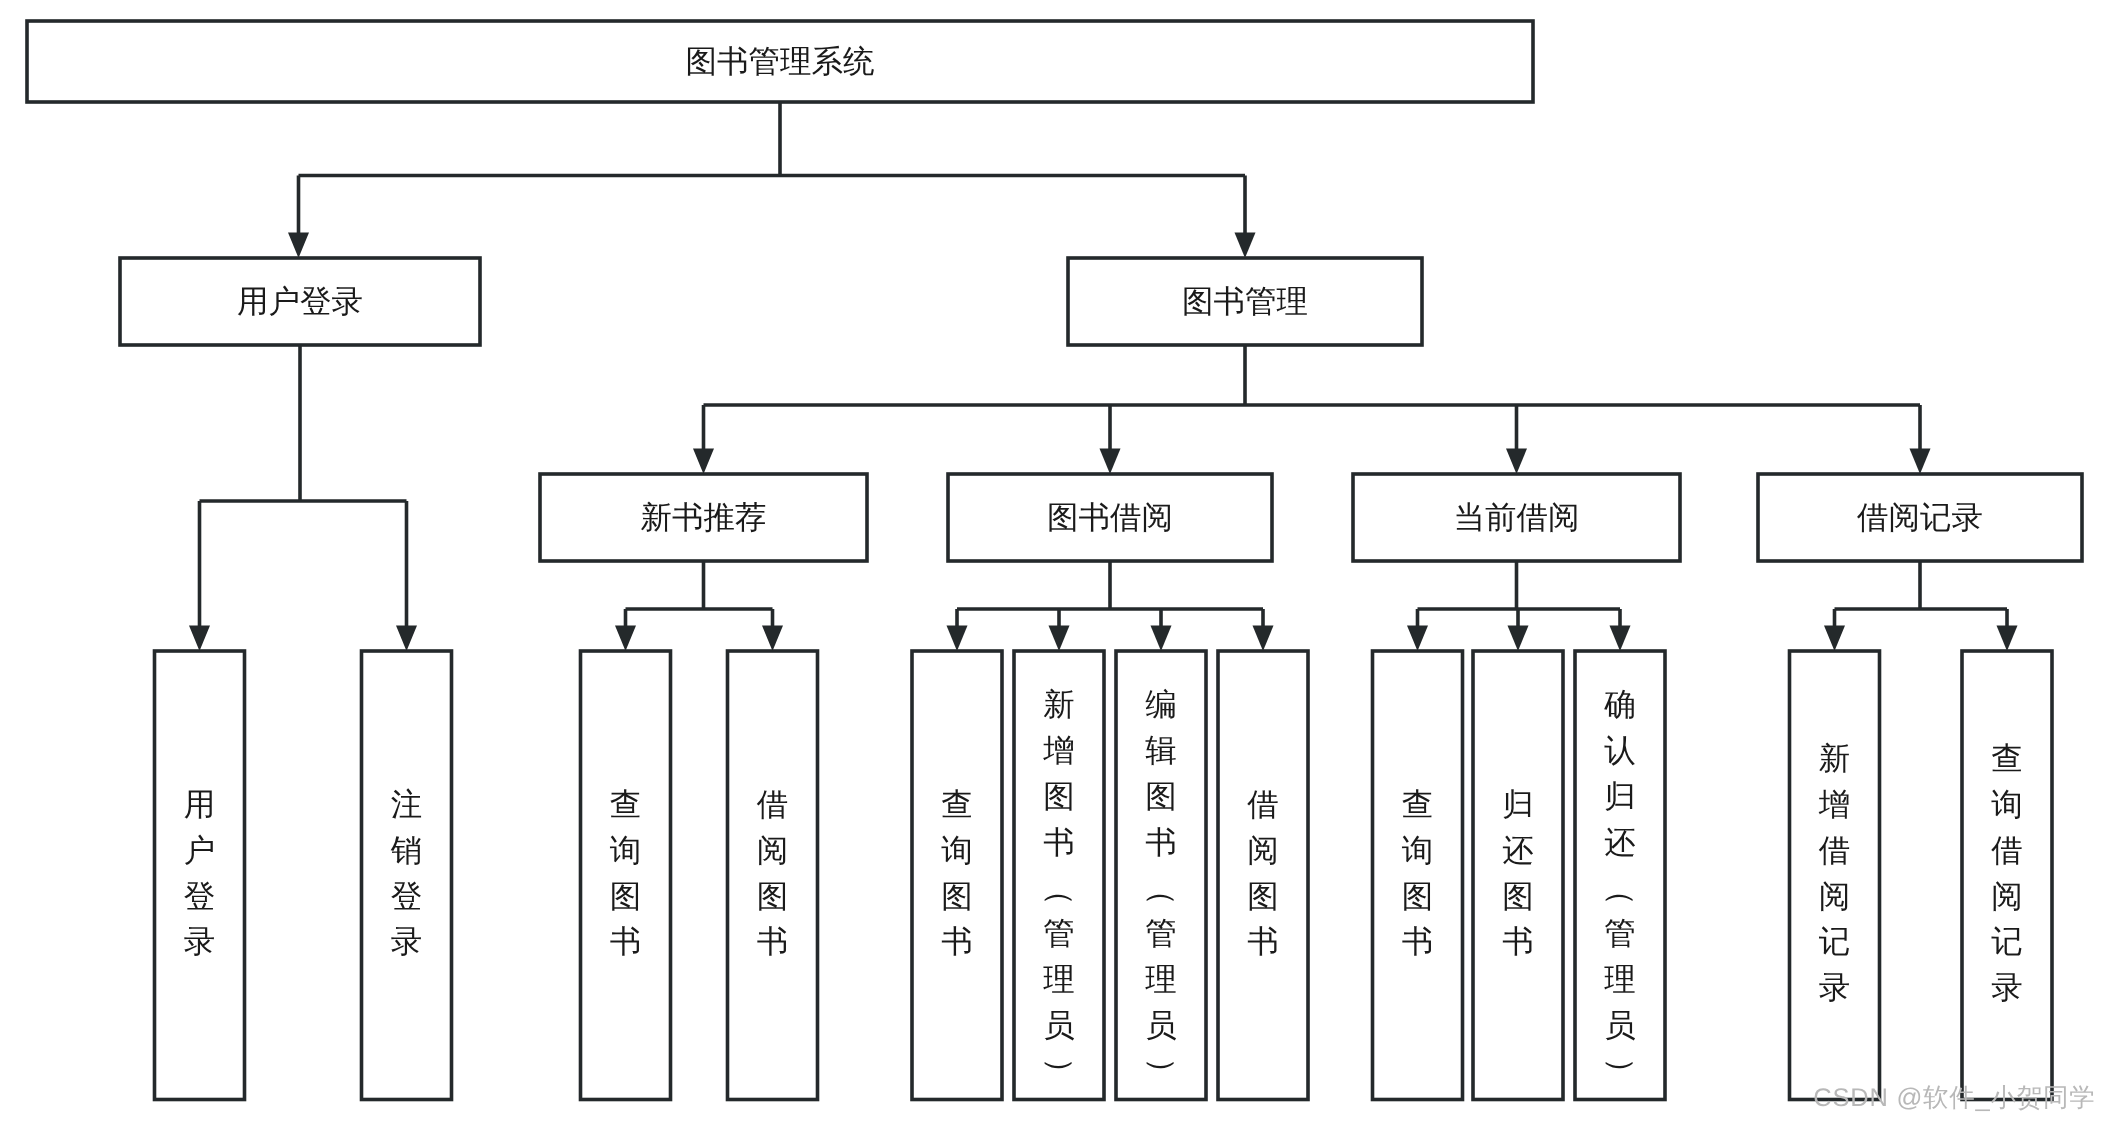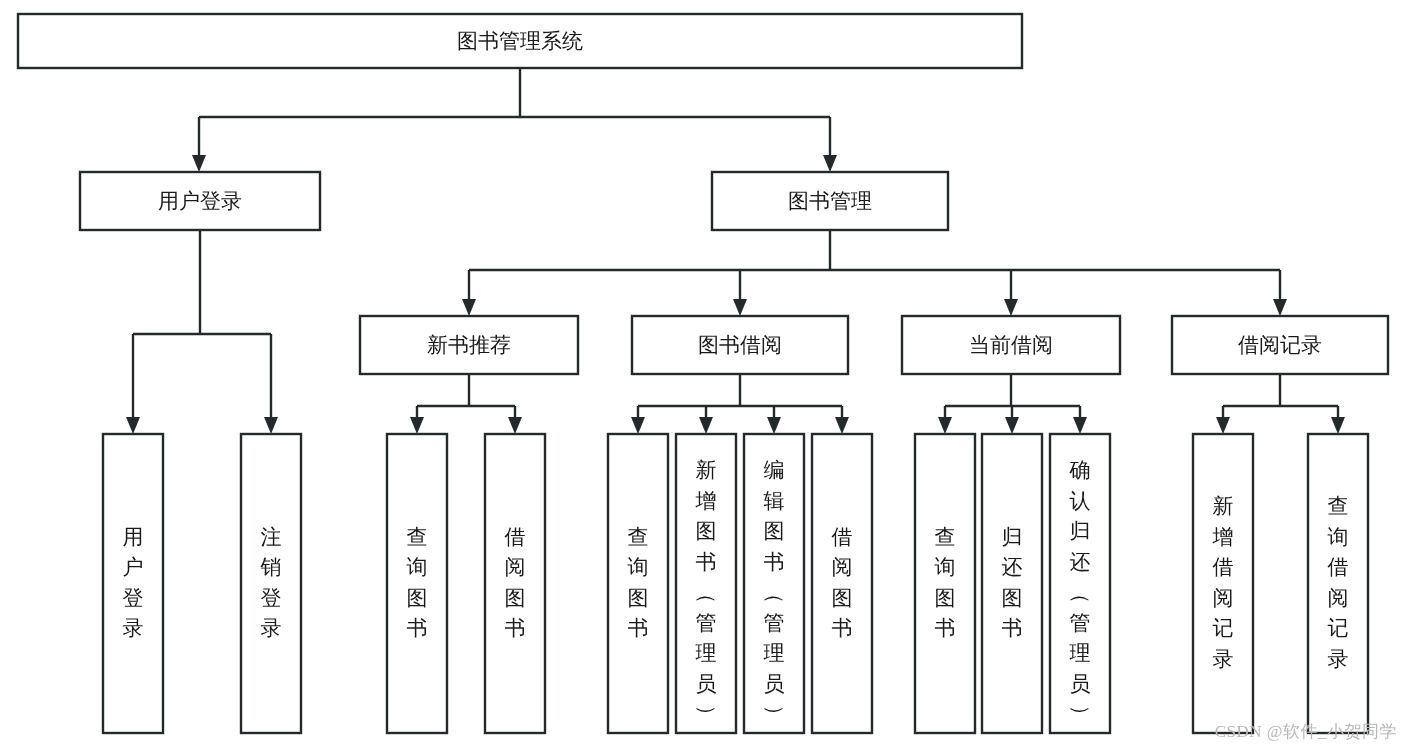--- a/index.html
+++ b/index.html
@@ -51,21 +51,21 @@
     fill: none;
   }
   .arrow-head {
     fill: #24292b;
     stroke: none;
   }
   .watermark {
     position: absolute;
     right: 8px;
     bottom: 4px;
-    font-family: Liberation Serif, serif;
+    font-family: Liberation Sans, sans-serif;
     font-size: 17px;
     color: #b8b8b8;
     letter-spacing: 0.5px;
     white-space: nowrap;
     user-select: none;
   }
 </style>
 </head>
 <body>
 

